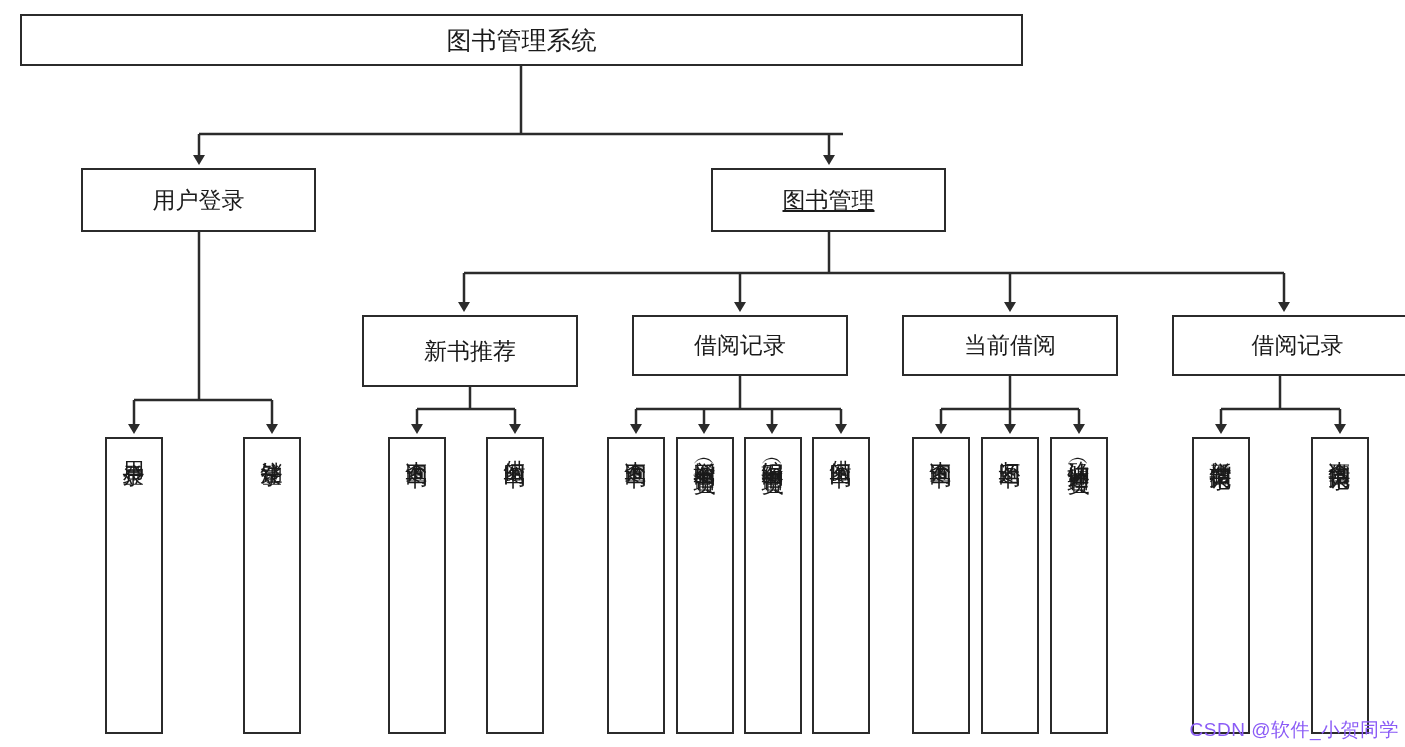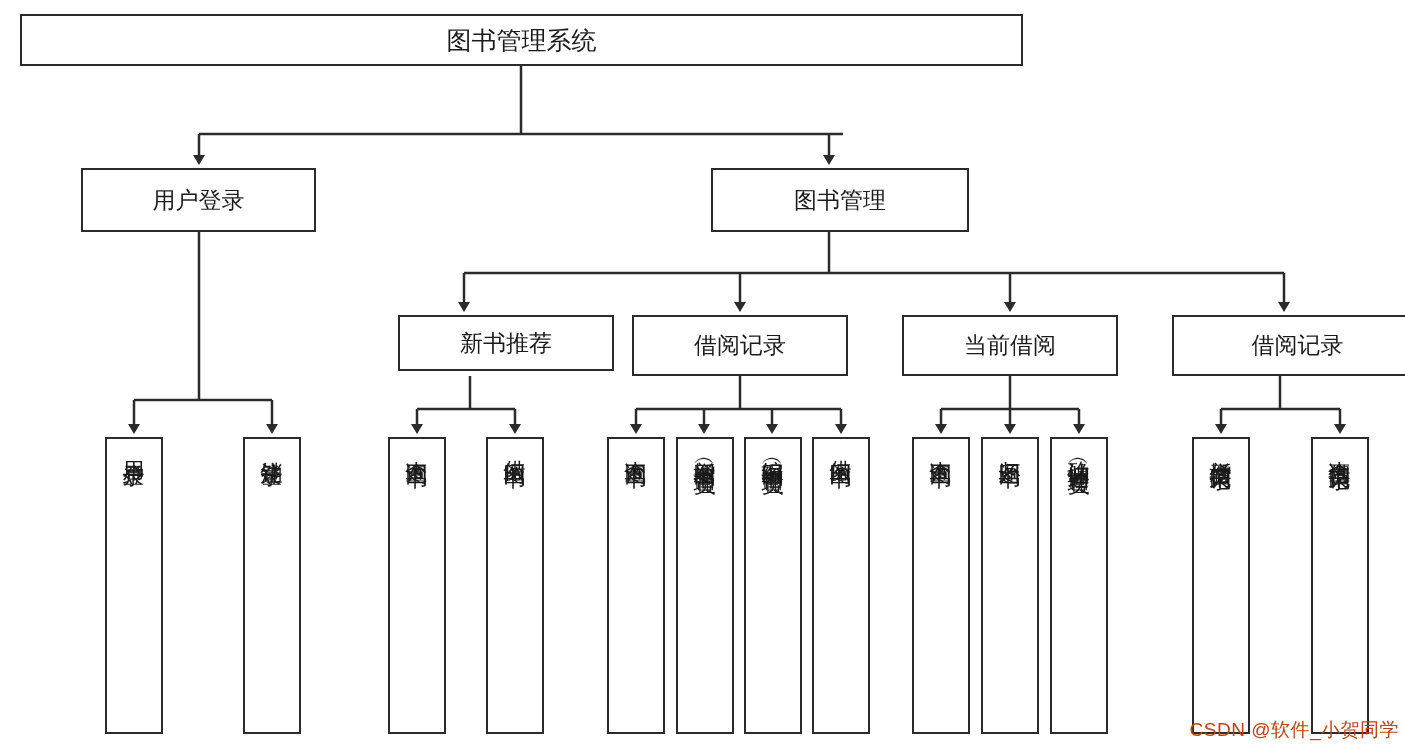--- a/index.html
+++ b/index.html
@@ -62,21 +62,21 @@
     text-align: left;
   }
   .node.leaf.tall .label {
     max-height: 290px;
   }
   #watermark {
     position: absolute;
     right: 6px;
     bottom: 4px;
     font-size: 19px;
-    color: #c2410c;
+    color: #8b5cf6;
     letter-spacing: 0.5px;
     z-index: 5;
     white-space: nowrap;
   }
 </style>
 </head>
 <body>
 
 <div id="canvas">
 
@@ -130,25 +130,25 @@
     </g>
   </svg>
 
   <div class="node level-0" style="left:20px; top:14px; width:1003px; height:52px;">
     <span class="label">图书管理系统</span>
   </div>
 
   <div class="node level-1" style="left:81px; top:168px; width:235px; height:64px;">
     <span class="label">用户登录</span>
   </div>
-  <div class="node level-1" style="left:711px; top:168px; width:258px; height:64px;">
+  <div class="node level-1" style="left:711px; top:168px; width:235px; height:64px;text-decoration:underline;">
     <span class="label">图书管理</span>
   </div>
 
-  <div class="node level-2" style="left:362px; top:315px; width:216px; height:56px;margin-left:36px;">
+  <div class="node level-2" style="left:362px; top:315px; width:216px; height:72px;">
     <span class="label">新书推荐</span>
   </div>
   <div class="node level-2" style="left:632px; top:315px; width:216px; height:61px;">
     <span class="label">借阅记录</span>
   </div>
   <div class="node level-2" style="left:902px; top:315px; width:216px; height:61px;align-items:center;">
     <span class="label">当前借阅</span>
   </div>
   <div class="node level-2" style="left:1172px; top:315px; width:251px; height:61px;">
     <span class="label">借阅记录</span>

